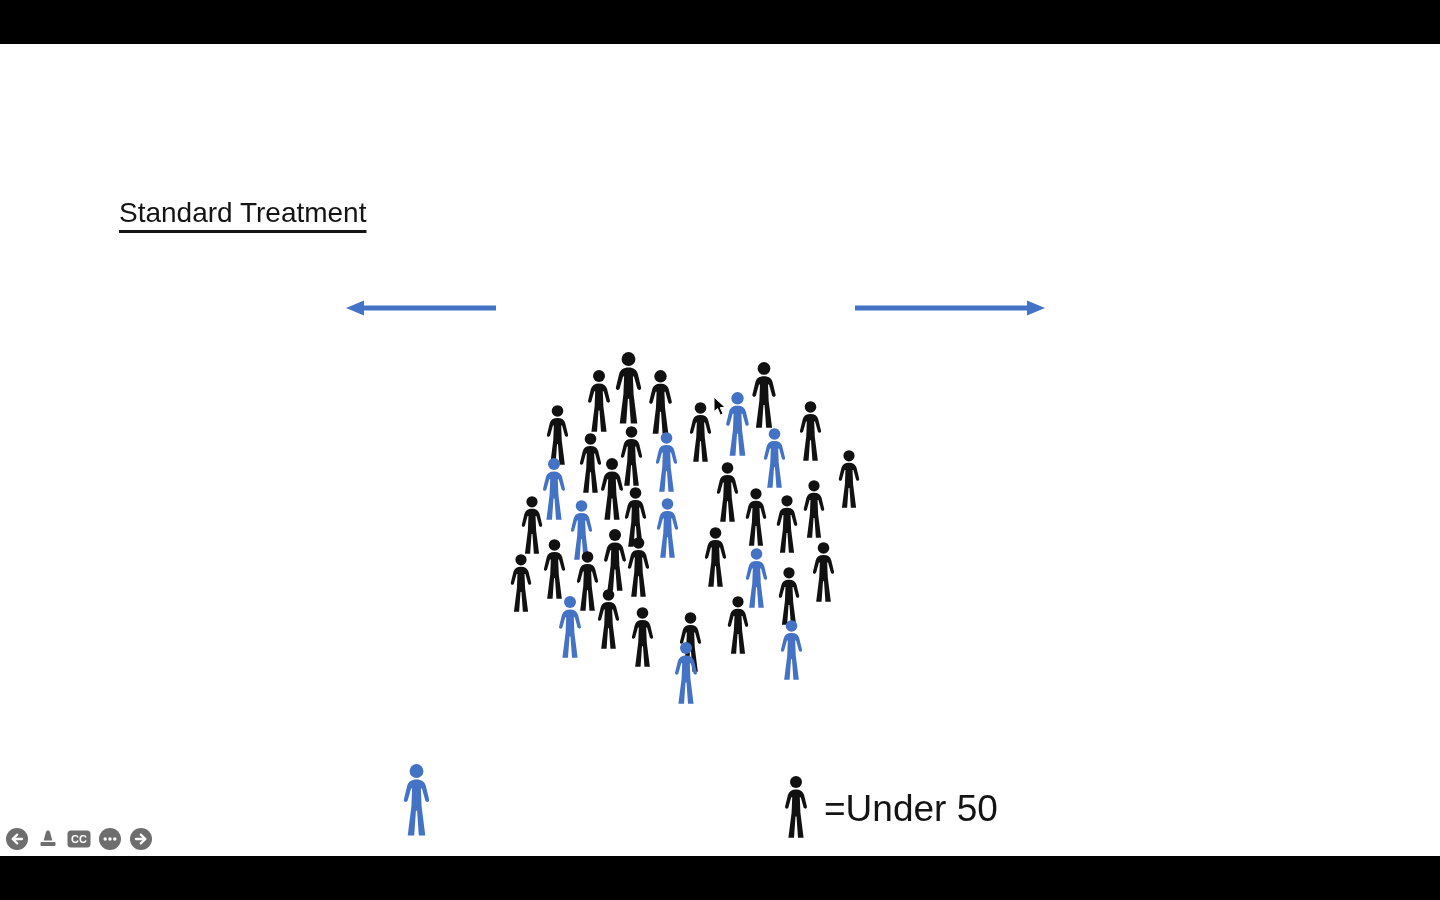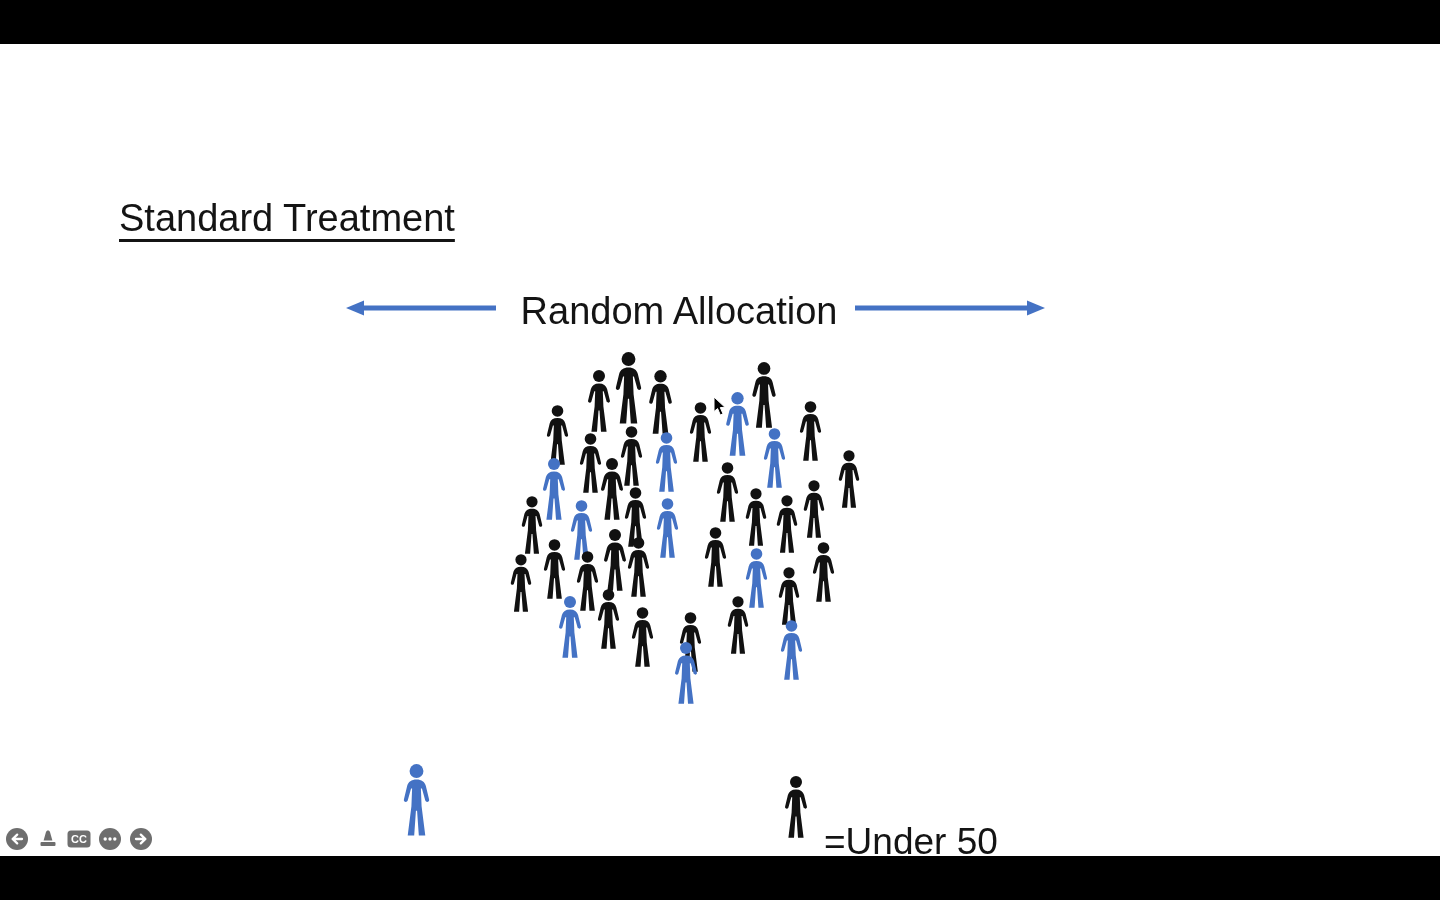--- a/index.html
+++ b/index.html
@@ -1,32 +1,32 @@
 <!DOCTYPE html>
 <html><head>
 <meta charset="utf-8">
 <style>
   html,body{margin:0;padding:0;background:#fff;}
   .stage{position:relative;width:1440px;height:900px;background:#ffffff;overflow:hidden;
          font-family:"Liberation Sans",sans-serif;color:#141414;}
   .bar{position:absolute;left:0;width:1440px;height:44px;background:#000;}
   .bar.top{top:0;}
   .bar.bottom{top:856px;}
-  .heading{position:absolute;font-size:38px;white-space:nowrap;
+  .heading{position:absolute;font-size:28px;white-space:nowrap;
            text-decoration:underline;text-decoration-thickness:3px;text-underline-offset:8px;}
   #heading-left{left:119px;top:197px;}
   #heading-right{left:1000px;top:203px;}
   .alloc-label{position:absolute;left:679px;top:290px;transform:translateX(-50%);
                font-size:38px;white-space:nowrap;}
   .arrow{position:absolute;}
   .person{position:absolute;}
   svg{display:block;overflow:visible;}
   .legend-label{position:absolute;font-size:37px;white-space:nowrap;}
   #legend-blue-label{left:458px;top:777px;}
-  #legend-black-label{left:824px;top:821px;text-decoration:underline;}
+  #legend-black-label{left:824px;top:788px;}
   .legend-glyph{position:absolute;}
   #legend-blue-icon{left:399px;top:764px;width:35px;height:74px;}
   #legend-black-icon{left:781px;top:776px;width:30px;height:64px;}
   .controls{position:absolute;left:5px;top:827px;display:flex;gap:7px;}
   .controls button{all:unset;display:block;width:24px;height:24px;cursor:pointer;}
   .controls svg text{font-family:"Liberation Sans",sans-serif;font-weight:bold;font-size:11px;fill:#fff;}
   #cursor{position:absolute;left:713px;top:396px;}
 </style>
 </head>
 <body>
@@ -48,21 +48,20 @@
   <div class="bar top"></div>
 
   <div class="heading" id="heading-left">Standard Treatment</div>
 
   <span class="arrow" style="left: 346px; top: 299px; color: rgb(68, 114, 196);">
     <svg width="150" height="18" viewBox="0 0 150 18">
       <path d="M150 9 H16" stroke="currentColor" stroke-width="5" fill="none"></path>
       <path d="M18 1.5 L0 9 L18 16.5 Z" fill="currentColor"></path>
     </svg>
   </span>
-  <div class="alloc-label">Random Allocation</div>
   <span class="arrow" style="left: 855px; top: 299px; color: rgb(68, 114, 196);">
     <svg width="190" height="18" viewBox="0 0 190 18">
       <path d="M0 9 H172" stroke="currentColor" stroke-width="5" fill="none"></path>
       <path d="M172 1.5 L190 9 L172 16.5 Z" fill="currentColor"></path>
     </svg>
   </span>
 
   <div id="crowd">
       <svg viewBox="0 0 30 64" class="person" style="left: 610.5px; top: 352px; width: 35px; height: 74px; color: rgb(17, 17, 17);">
         <use href="#person-shape"></use>

